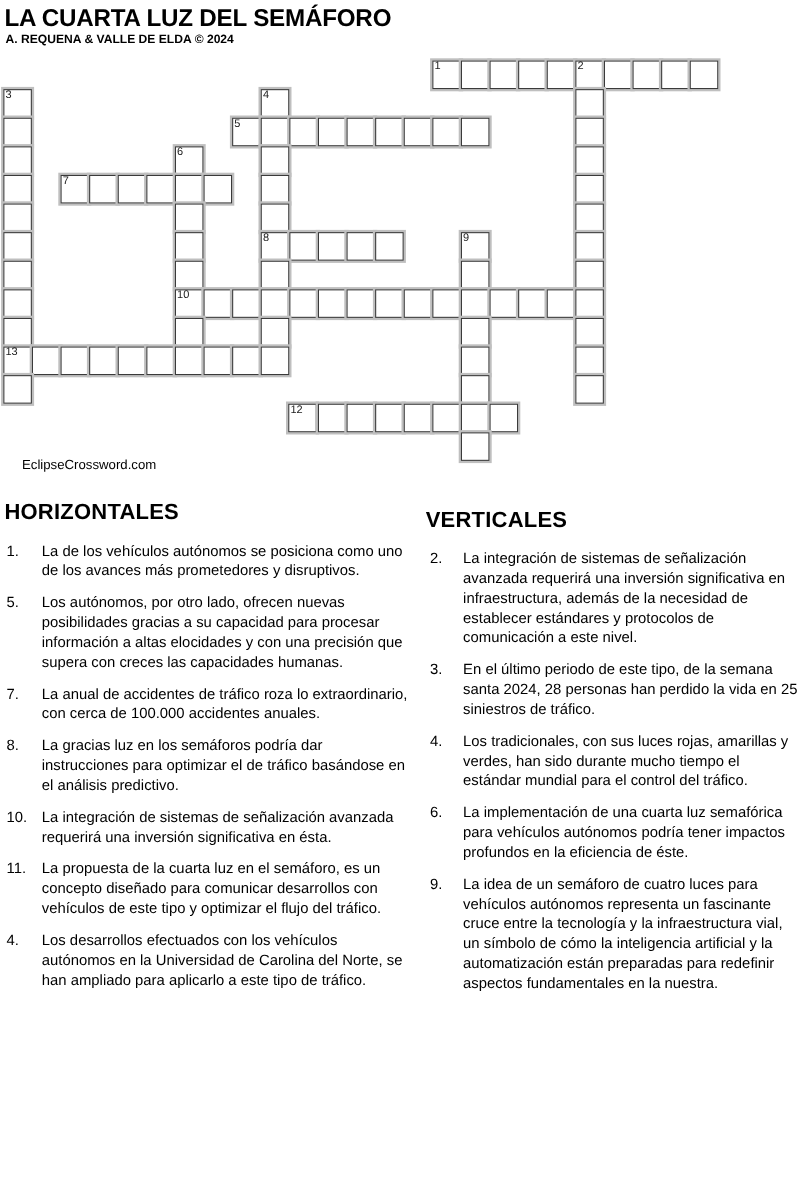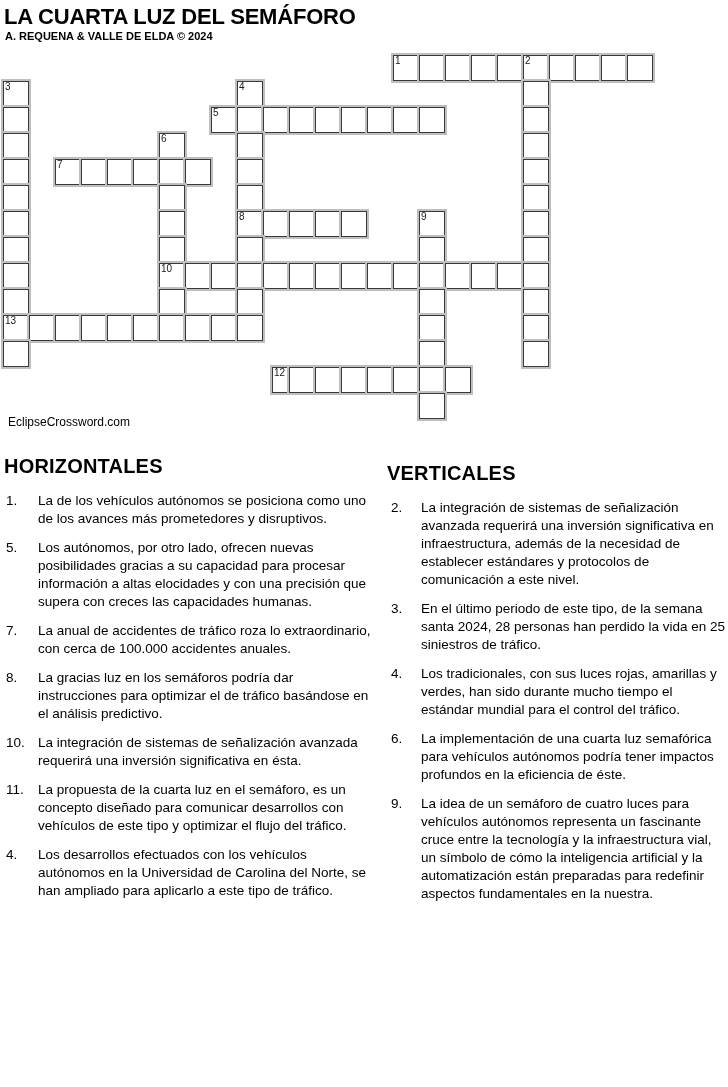--- a/index.html
+++ b/index.html
@@ -38,21 +38,21 @@
   }
   .cell .num {
     position: absolute; left: 1px; top: -1px;
     font-size: 10px; line-height: 11px;
     font-family: "Liberation Sans", sans-serif;
     color: #1a1a1a;
   }
 
   
   .credit {
-    position: absolute; left: 8px; top: 415px;
+    position: absolute; left: 20px; top: 415px;
     font-size: 12px;
   }
 
   
   .col-across { position: absolute; left: 0px; top: 455px; width: 372px; }
   .col-down   { position: absolute; left: 383px; top: 462px; width: 345px; }
 
   .clue-heading {
     font-size: 20px; font-weight: bold; letter-spacing: 0.2px;
     margin: 0 0 14px 4px;
@@ -189,21 +189,21 @@
       <div class="cell" style="left: 133px; top: 265px;"></div>
       <div class="cell" style="left: 159px; top: 265px;"></div>
       <div class="cell" style="left: 185px; top: 265px;"></div>
       <div class="cell" style="left: 211px; top: 265px;"></div>
       <div class="cell" style="left: 237px; top: 265px;"></div>
       <div class="cell" style="left: 419px; top: 265px;"></div>
       <div class="cell" style="left: 523px; top: 265px;"></div>
       <div class="cell" style="left: 3px; top: 291px;"></div>
       <div class="cell" style="left: 419px; top: 291px;"></div>
       <div class="cell" style="left: 523px; top: 291px;"></div>
-      <div class="cell" style="left: 272px; top: 317px; text-decoration: underline;">
+      <div class="cell" style="left: 262px; top: 317px; text-decoration: underline;">
         <span class="num">12</span>
       </div>
       <div class="cell" style="left: 289px; top: 317px;"></div>
       <div class="cell" style="left: 315px; top: 317px;"></div>
       <div class="cell" style="left: 341px; top: 317px;"></div>
       <div class="cell" style="left: 367px; top: 317px;"></div>
       <div class="cell" style="left: 393px; top: 317px;"></div>
       <div class="cell" style="left: 419px; top: 317px;"></div>
       <div class="cell" style="left: 445px; top: 317px;"></div>
       <div class="cell" style="left: 419px; top: 343px;"></div>

